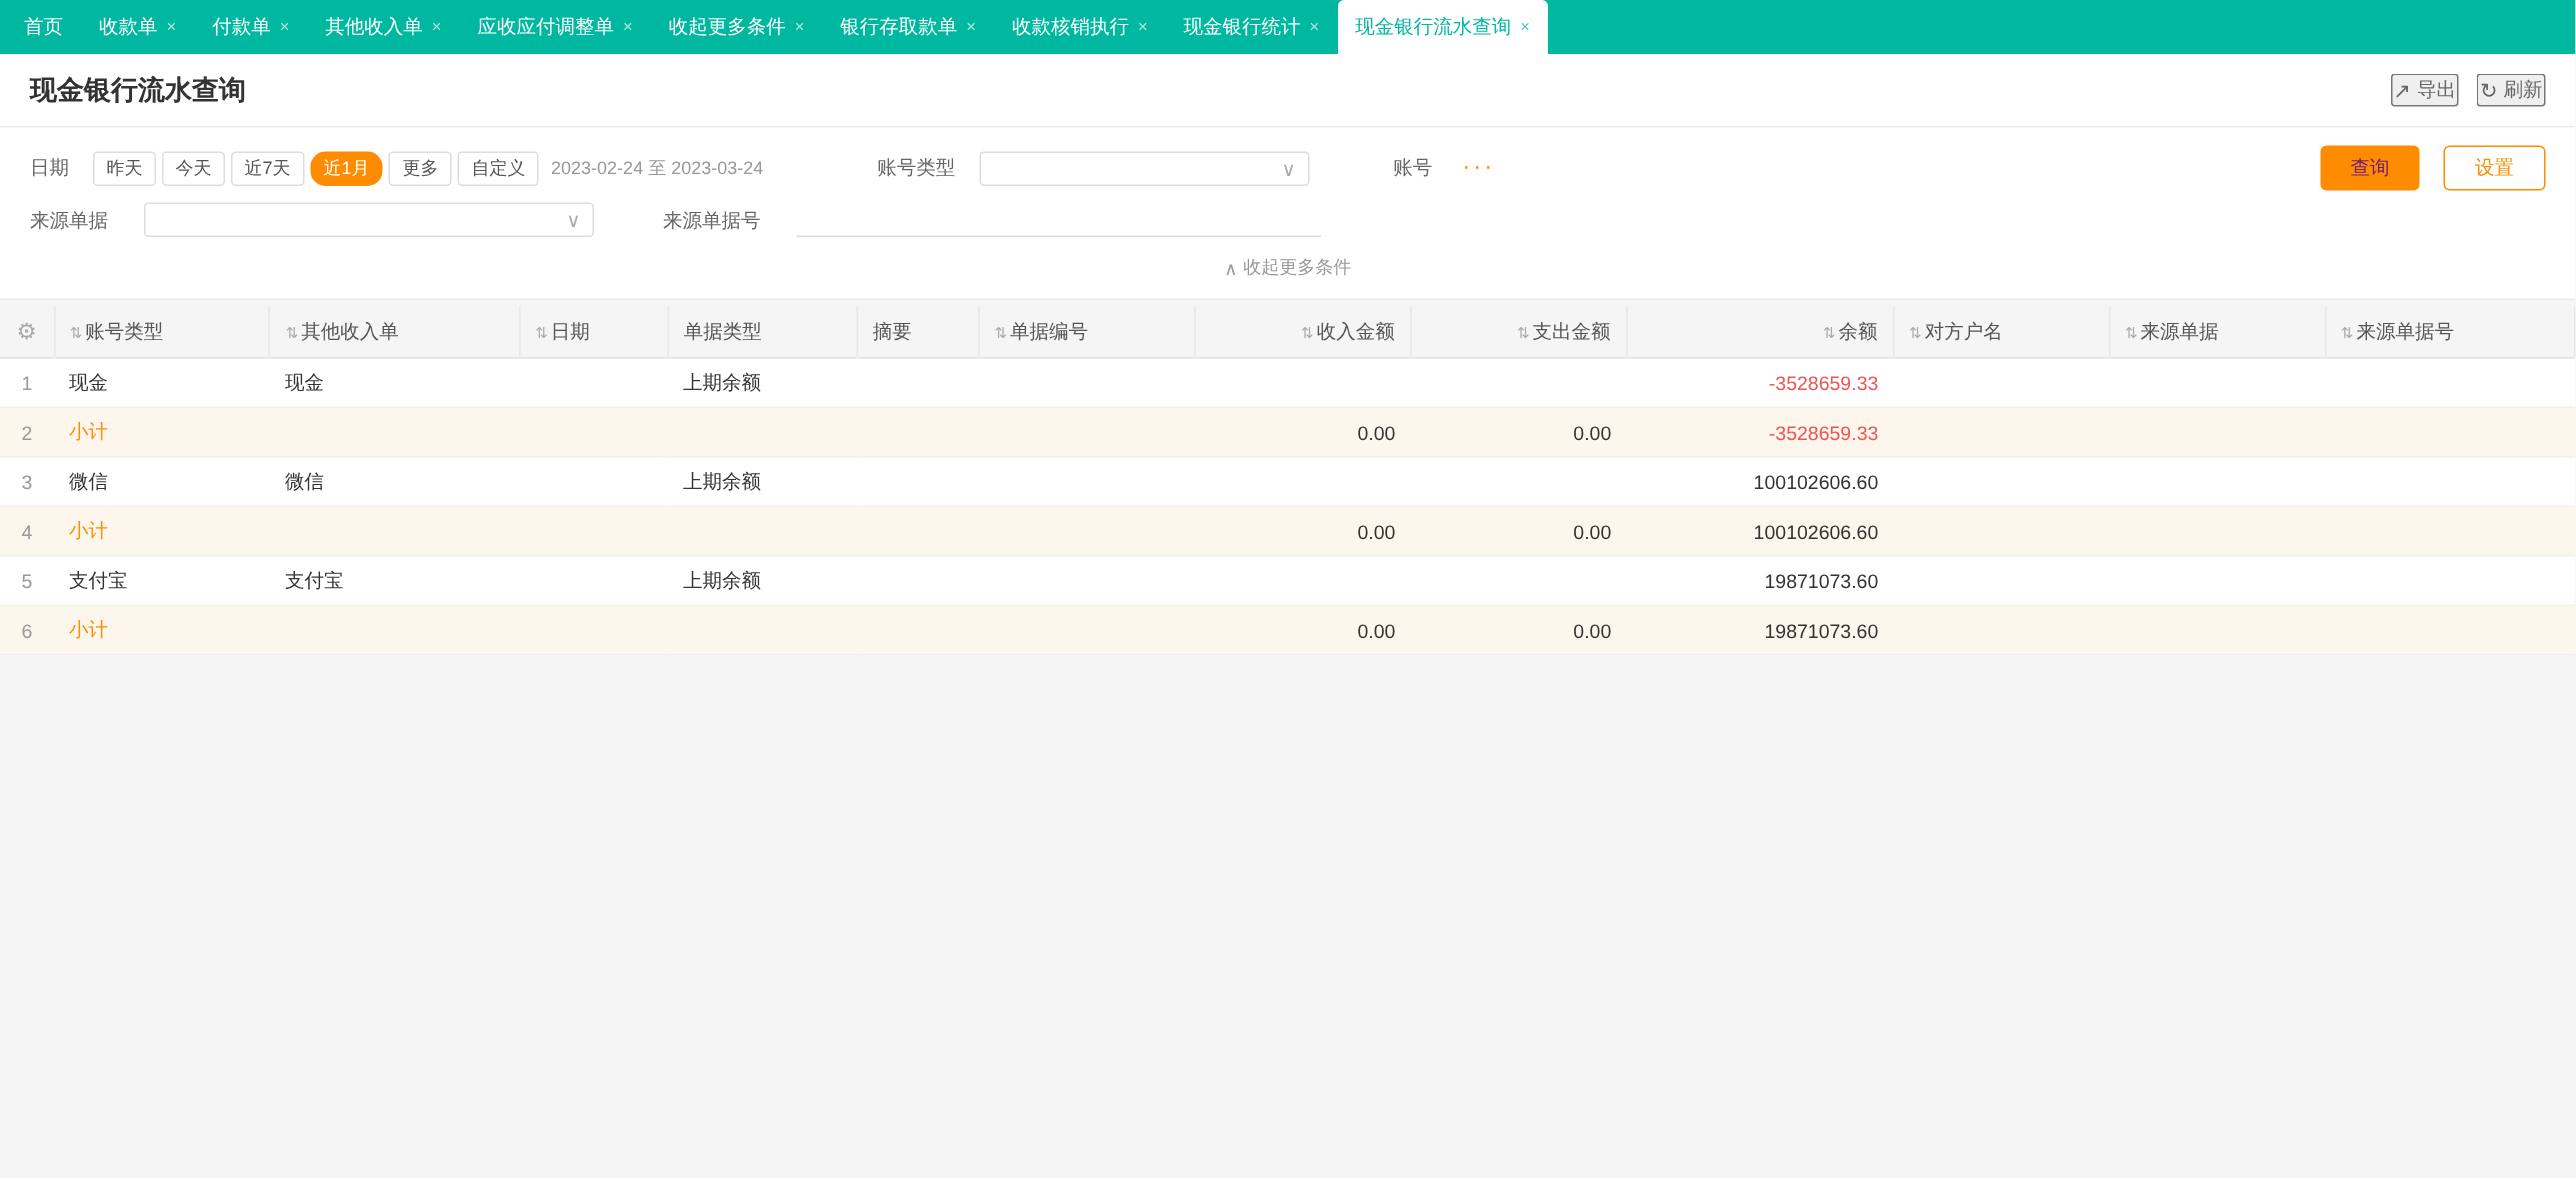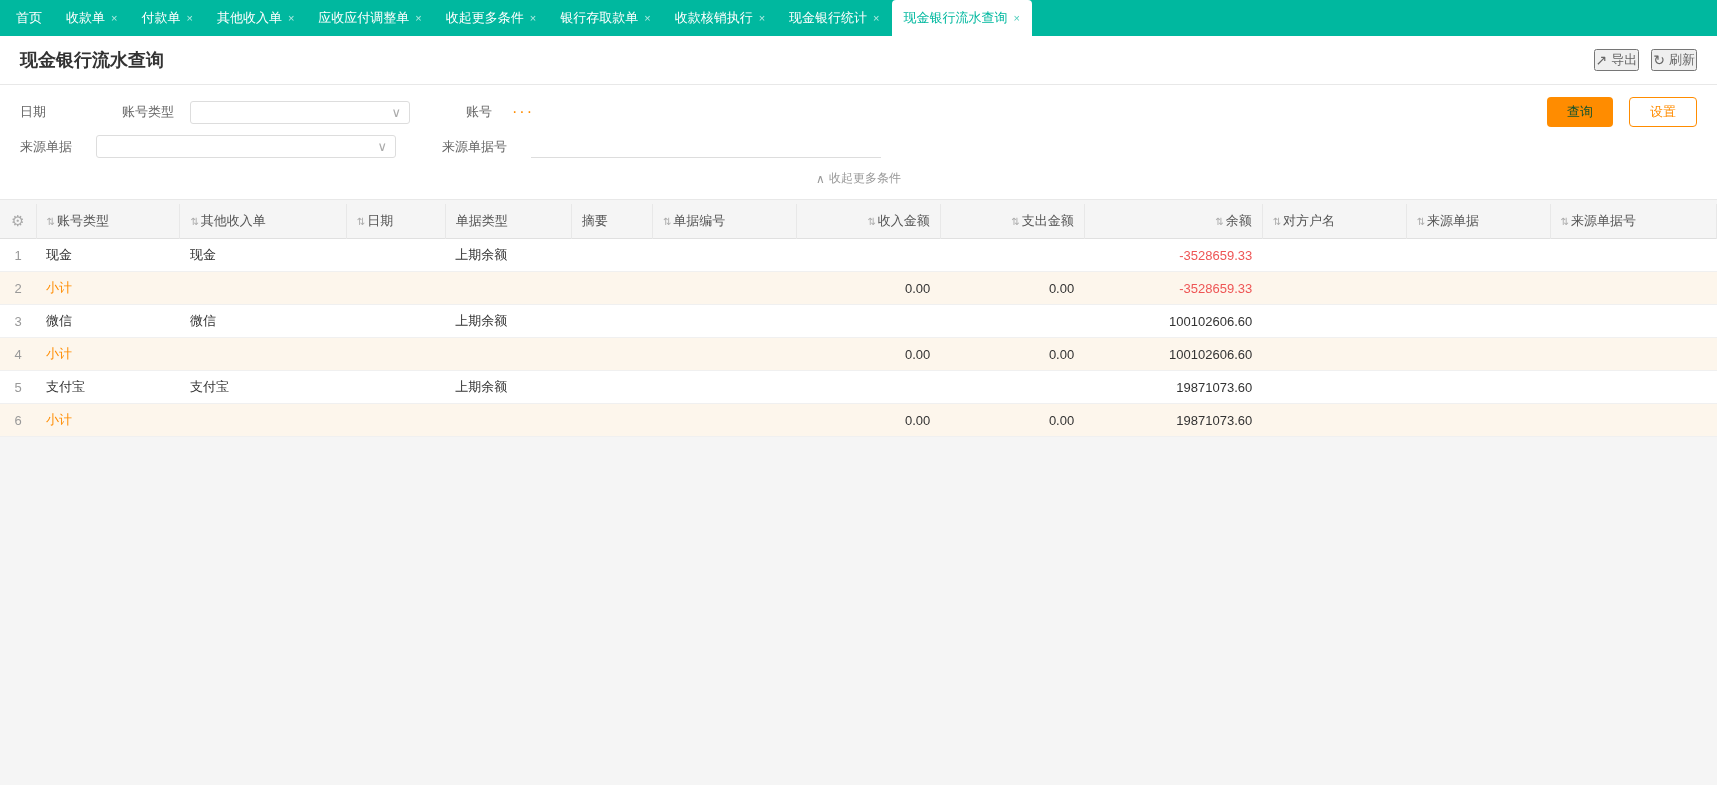--- a/index.html
+++ b/index.html
@@ -134,21 +134,21 @@
       background: transparent;
     }
     .filter-dots {
       color: #ff8c00;
       font-size: 16px;
       cursor: pointer;
       letter-spacing: 2px;
     }
     .query-btn {
       background: #ff8c00;
-      color: #14532d;
+      color: #701a75;
       border: none;
       border-radius: 4px;
       padding: 6px 20px;
       cursor: pointer;
       font-size: 13px;
     }
     .settings-btn {
       background: #fff;
       color: #ff8c00;
       border: 1px solid #ff8c00;
@@ -285,20 +285,29 @@
       <span style="font-size:14px;">↻</span>
       <span>刷新</span>
     </button>
   </div>
 </div>
 
 <div class="filter-area">
   <div class="filter-row">
 
     <span class="filter-label">日期</span>
+    <div class="date-options">
+      <button class="date-btn">昨天</button>
+      <button class="date-btn">今天</button>
+      <button class="date-btn">近7天</button>
+      <button class="date-btn active">近1月</button>
+      <button class="date-btn">更多</button>
+      <button class="date-btn">自定义</button>
+      <span class="date-range">2023-02-24 至 2023-03-24</span>
+    </div>
 
     <span class="filter-label" style="margin-left:60px;">账号类型</span>
     <div class="filter-select" style="min-width:220px;">
       <span style="color:#ccc;"></span>
       <span style="color:#aaa;">∨</span>
     </div>
 
     <span class="filter-label" style="margin-left:40px;font-family:Liberation Serif, serif;">账号</span>
     <span class="filter-dots" style="margin-left:4px;">···</span>
     <div style="flex:1;"></div>

